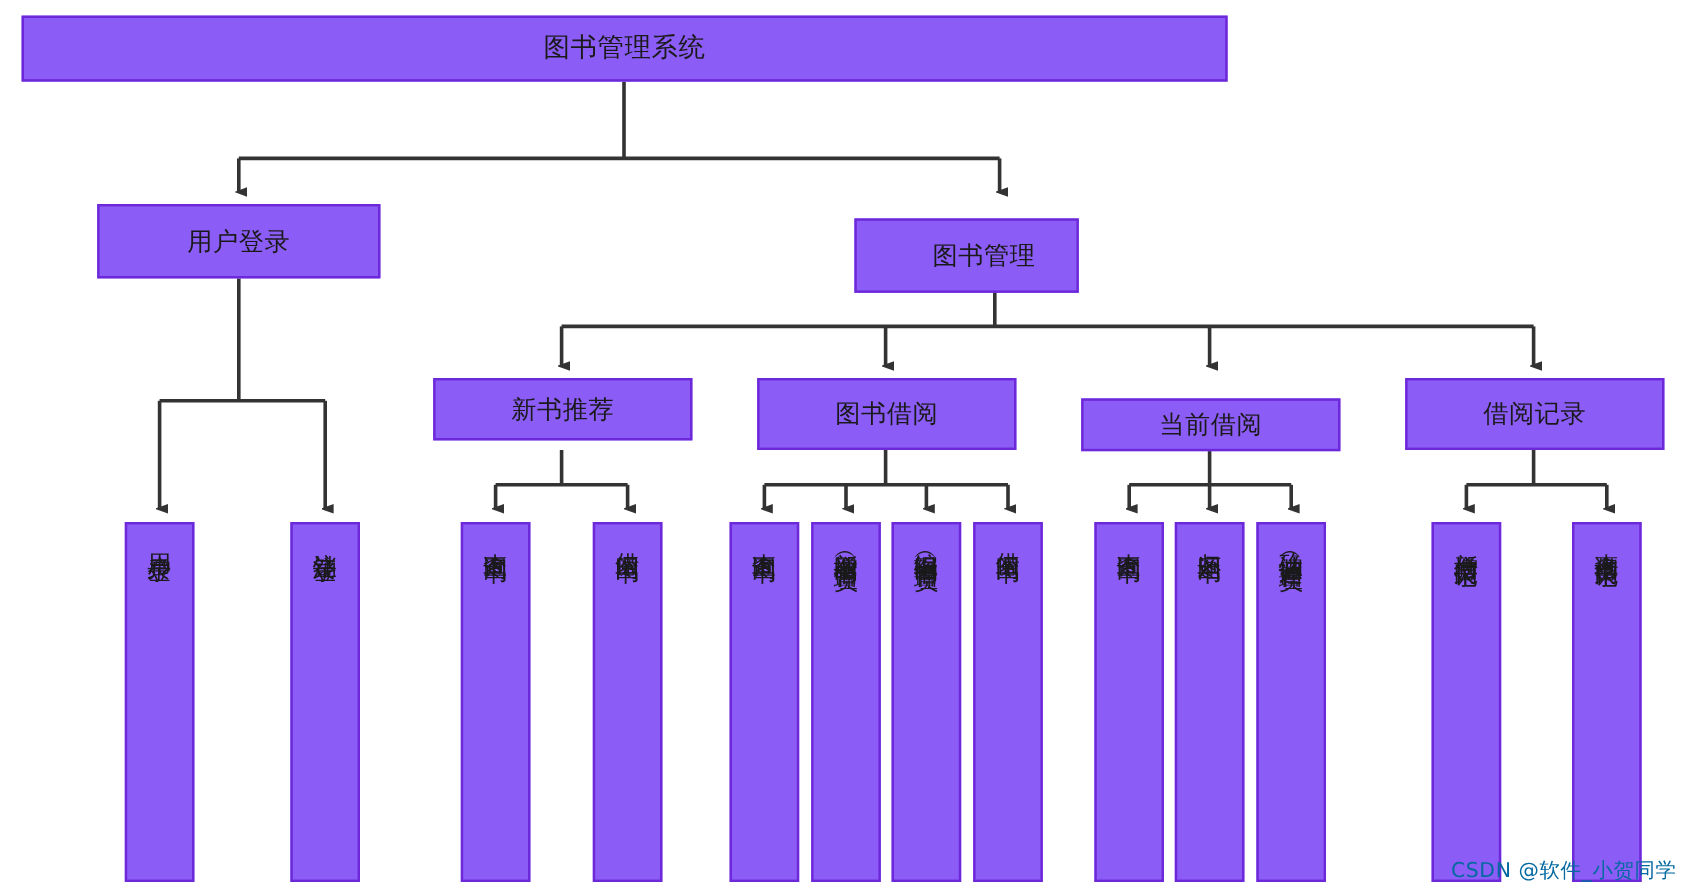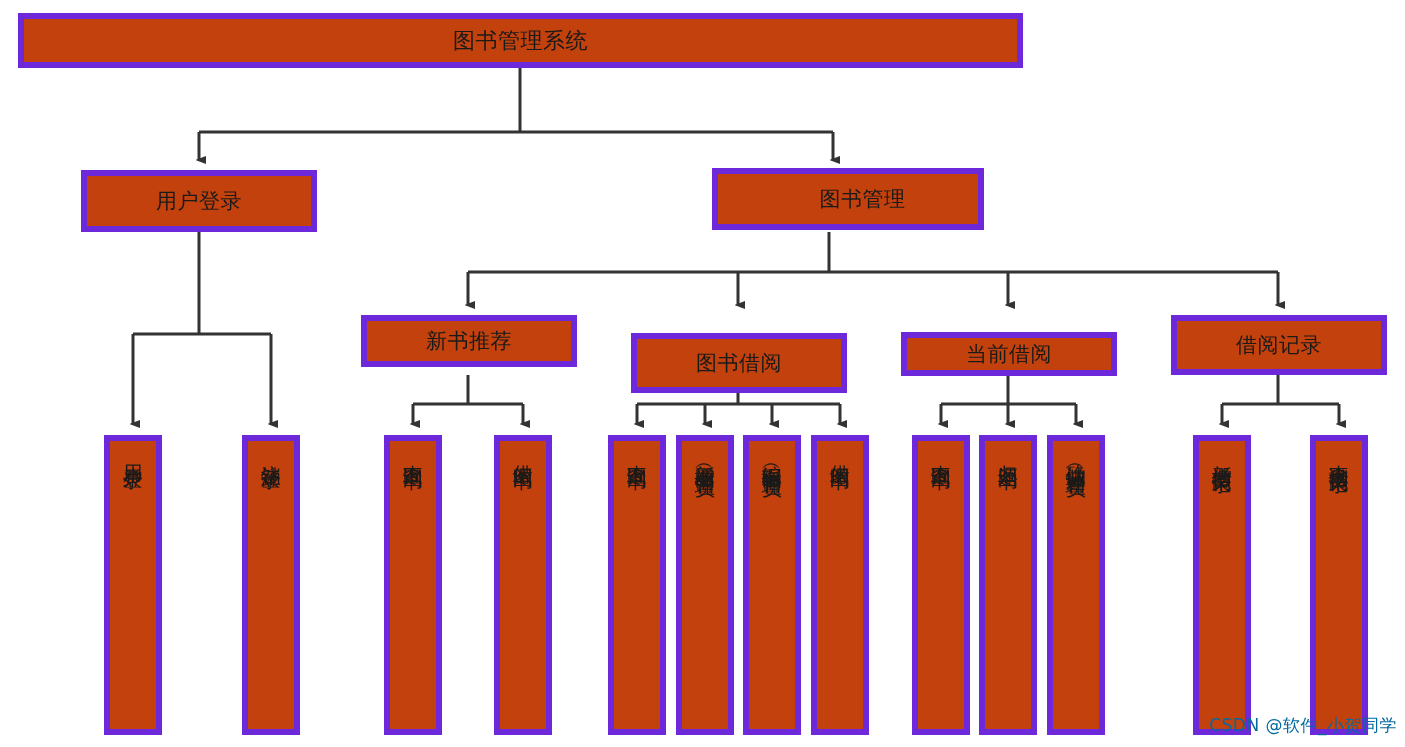--- a/index.html
+++ b/index.html
@@ -15,22 +15,22 @@
     width:1405px;height:747px;
   }
   #wires{
     position:absolute;left:0;top:0;
     width:1405px;height:747px;
     pointer-events:none;
   }
   .node{
     position:absolute;
     box-sizing:border-box;
-    background:#c2410c;
-    border:6px solid #6d28d9;
+    background:#8b5cf6;
+    border:2px solid #6d28d9;
     display:flex;
     align-items:center;
     justify-content:center;
     color:#1a1a1a;
     text-align:center;
   }
   .node .lbl{
     display:block;
     line-height:1.18;
     letter-spacing:0.5px;
@@ -120,28 +120,28 @@
     </g>
   </svg>
 
   <div class="node lv1" style="left:18px;top:13px;width:1005px;height:55px;">
     <span class="lbl">图书管理系统</span>
   </div>
 
   <div class="node lv2" style="left:81px;top:170px;width:236px;height:62px;">
     <span class="lbl">用户登录</span>
   </div>
-  <div class="node lv2" style="left:712px;top:168px;width:272px;height:62px;padding-left:29px;">
+  <div class="node lv2" style="left:712px;top:182px;width:187px;height:62px;padding-left:29px;">
     <span class="lbl">图书管理</span>
   </div>
 
   <div class="node lv3" style="left:361px;top:315px;width:216px;height:52px;">
     <span class="lbl">新书推荐</span>
   </div>
-  <div class="node lv3" style="left:631px;top:333px;width:216px;height:60px;">
+  <div class="node lv3" style="left:631px;top:315px;width:216px;height:60px;">
     <span class="lbl">图书借阅</span>
   </div>
   <div class="node lv3" style="left:901px;top:332px;width:216px;height:44px;">
     <span class="lbl">当前借阅</span>
   </div>
   <div class="node lv3" style="left:1171px;top:315px;width:216px;height:60px;text-align:center;">
     <span class="lbl">借阅记录</span>
   </div>
 
   <div class="node lv4" style="left:104px;top:435px;width:58px;height:300px;">

